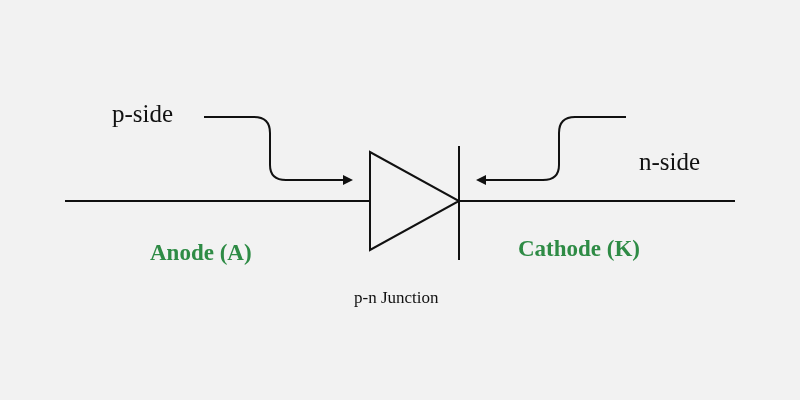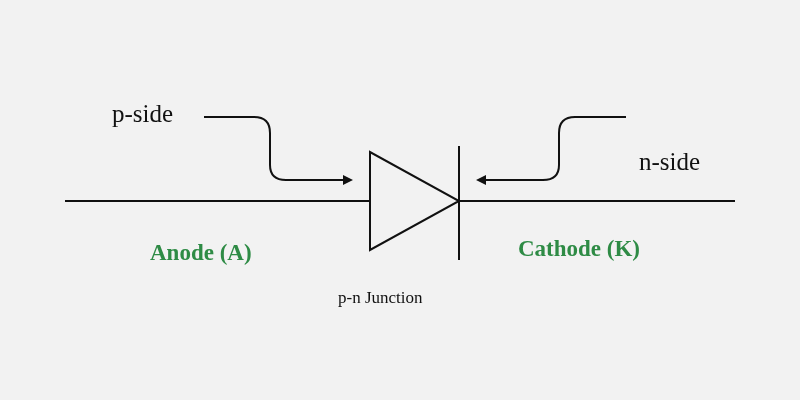--- a/index.html
+++ b/index.html
@@ -33,14 +33,14 @@
     <line x1="459" y1="146" x2="459" y2="260" stroke="#111" stroke-width="2"></line>
     <line x1="459" y1="201" x2="735" y2="201" stroke="#111" stroke-width="2"></line>
     <path d="M204,117 L254,117 Q270,117 270,133 L270,165 Q270,180 286,180 L351,180" fill="none" stroke="#111" stroke-width="2" marker-end="url(#arrowhead)"></path>
     <path d="M626,117 L575,117 Q559,117 559,133 L559,165 Q559,180 543,180 L478,180" fill="none" stroke="#111" stroke-width="2" marker-end="url(#arrowhead)"></path>
   </svg>
 
   <div class="lbl side" style="left:112px; top:100px;">p-side</div>
   <div class="lbl side" style="left:639px; top:100px;margin-top:48px;">n-side</div>
   <div class="lbl term" style="left: 518px; top: 236px; color: rgb(46, 139, 69);">Cathode (K)</div>
   <div class="lbl term" style="left: 150px; top: 240px; color: rgb(46, 139, 69);">Anode (A)</div>
-  <div class="lbl junc" style="left:338px; top:288px;">p-n Junction</div>
+  <div class="lbl junc" style="left:354px; top:288px;">p-n Junction</div>
 </div>
 
 </body></html>

